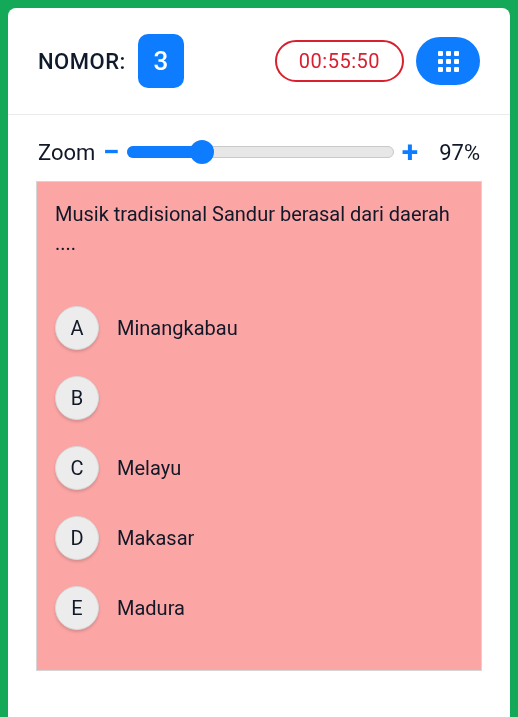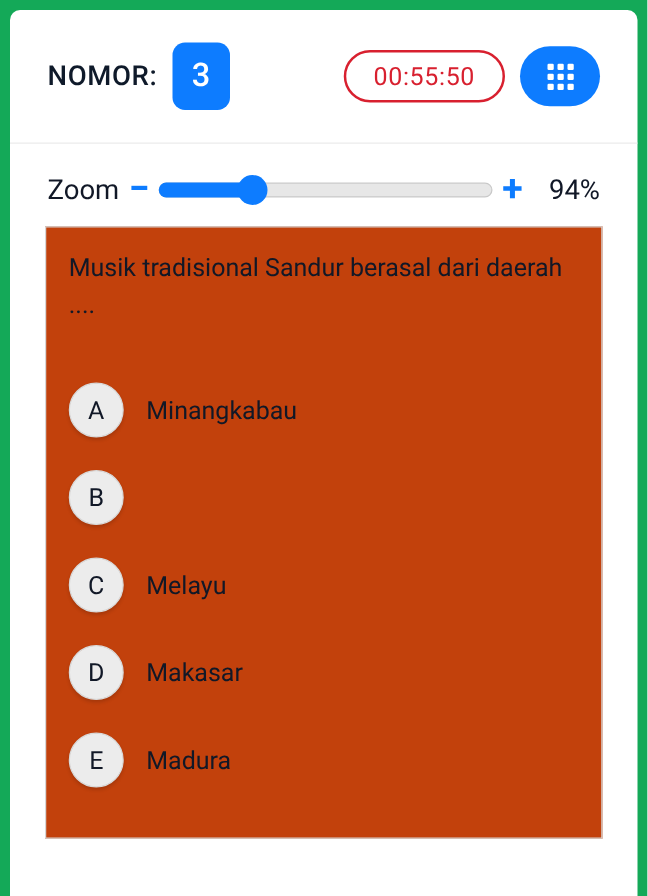--- a/index.html
+++ b/index.html
@@ -121,21 +121,21 @@
   }
   .zoom-pct {
     font-size: 22px;
     color: #111827;
     min-width: 54px;
     text-align: right;
   }
   .question-card {
     margin: 0 28px 0 28px;
     border: 1px solid #d6d6d6;
-    background: #c2410c;
+    background: #fca5a5;
     padding: 18px 18px 40px 18px;
   }
   .question-text {
     font-size: 20px;
     color: #111827;
     line-height: 1.45;
     margin-bottom: 48px;
   }
   .option {
     display: flex;
@@ -193,21 +193,21 @@
 
     <div class="zoom-row">
       <div class="zoom-label">Zoom</div>
       <div class="zoom-minus">−</div>
       <div class="slider-wrap">
         <div class="slider-track"></div>
         <div class="slider-fill"></div>
         <div class="slider-thumb"></div>
       </div>
       <div class="zoom-plus">+</div>
-      <div class="zoom-pct">94%</div>
+      <div class="zoom-pct">97%</div>
     </div>
 
     <div class="question-card">
       <div class="question-text">Musik tradisional Sandur berasal dari daerah ....</div>
 
       <div class="option">
         <div class="option-letter">A</div>
         <div class="option-text">Minangkabau</div>
       </div>
       <div class="option">

